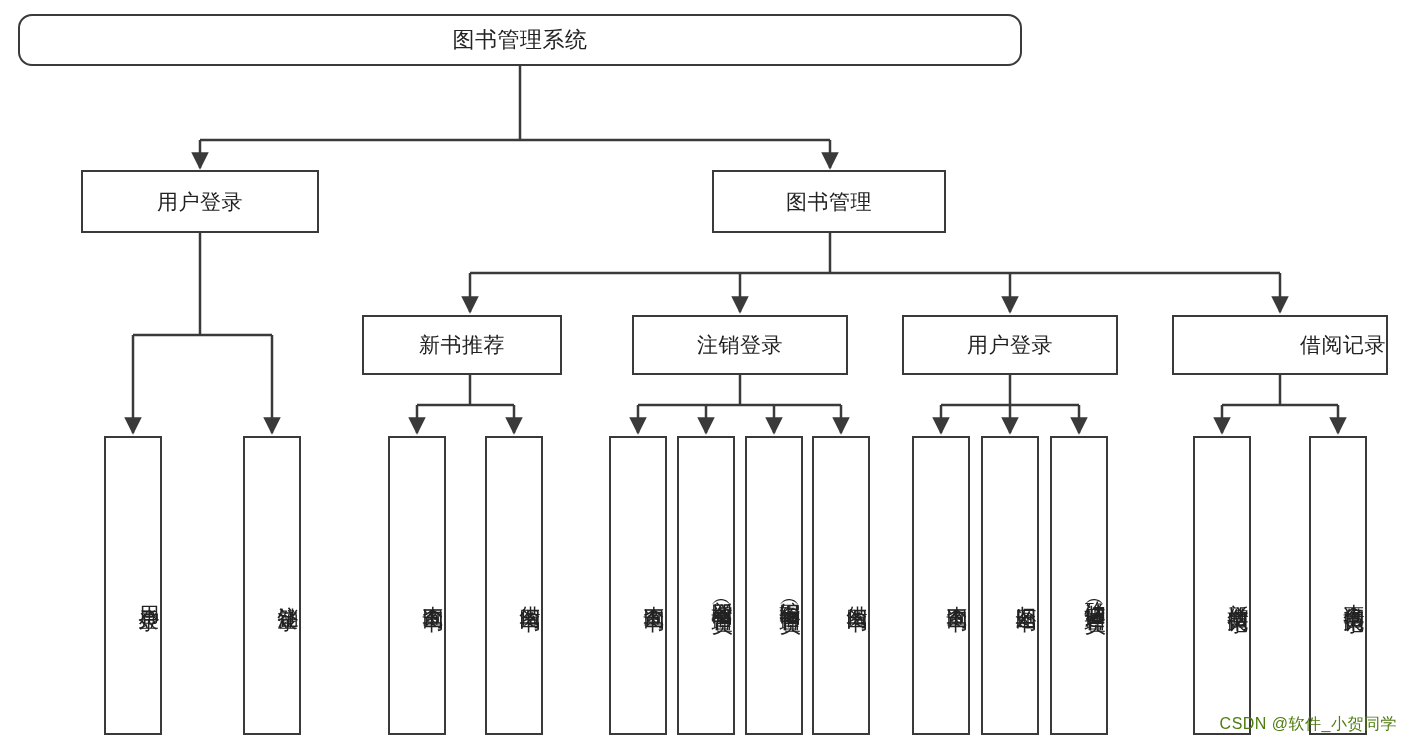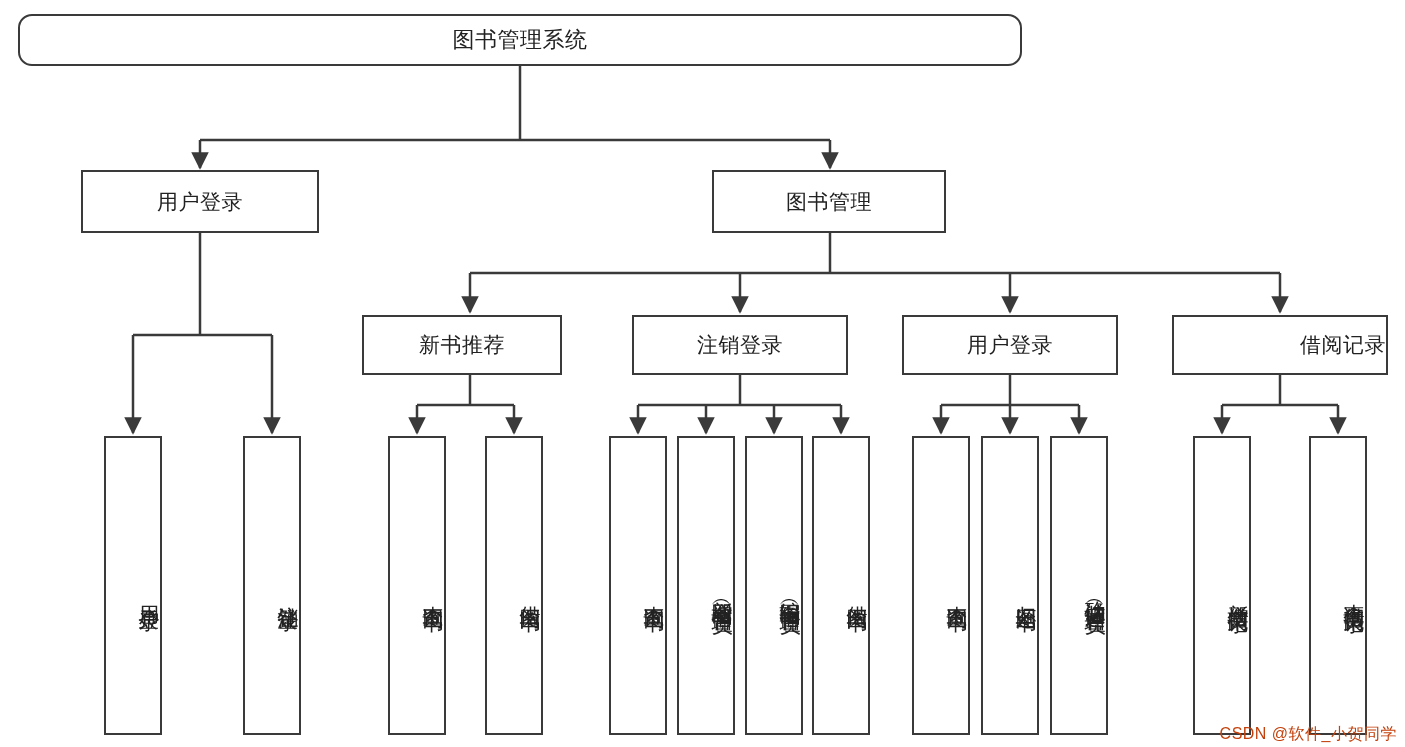--- a/index.html
+++ b/index.html
@@ -53,23 +53,23 @@
     letter-spacing: 2px;
   }
   .node-v .vtext {
     writing-mode: vertical-rl;
     text-orientation: upright;
     white-space: nowrap;
   }
   #watermark {
     position: absolute;
     right: 8px;
-    bottom: 2px;
+    bottom: 12px;
     font-size: 16px;
-    color: #c2410c;
+    color: #4d7c0f;
     letter-spacing: 0.5px;
     white-space: nowrap;
   }
 </style>
 </head>
 <body>
 
 <div id="canvas">
 
   <svg id="edges" viewBox="0 0 1405 747" xmlns="http://www.w3.org/2000/svg">

